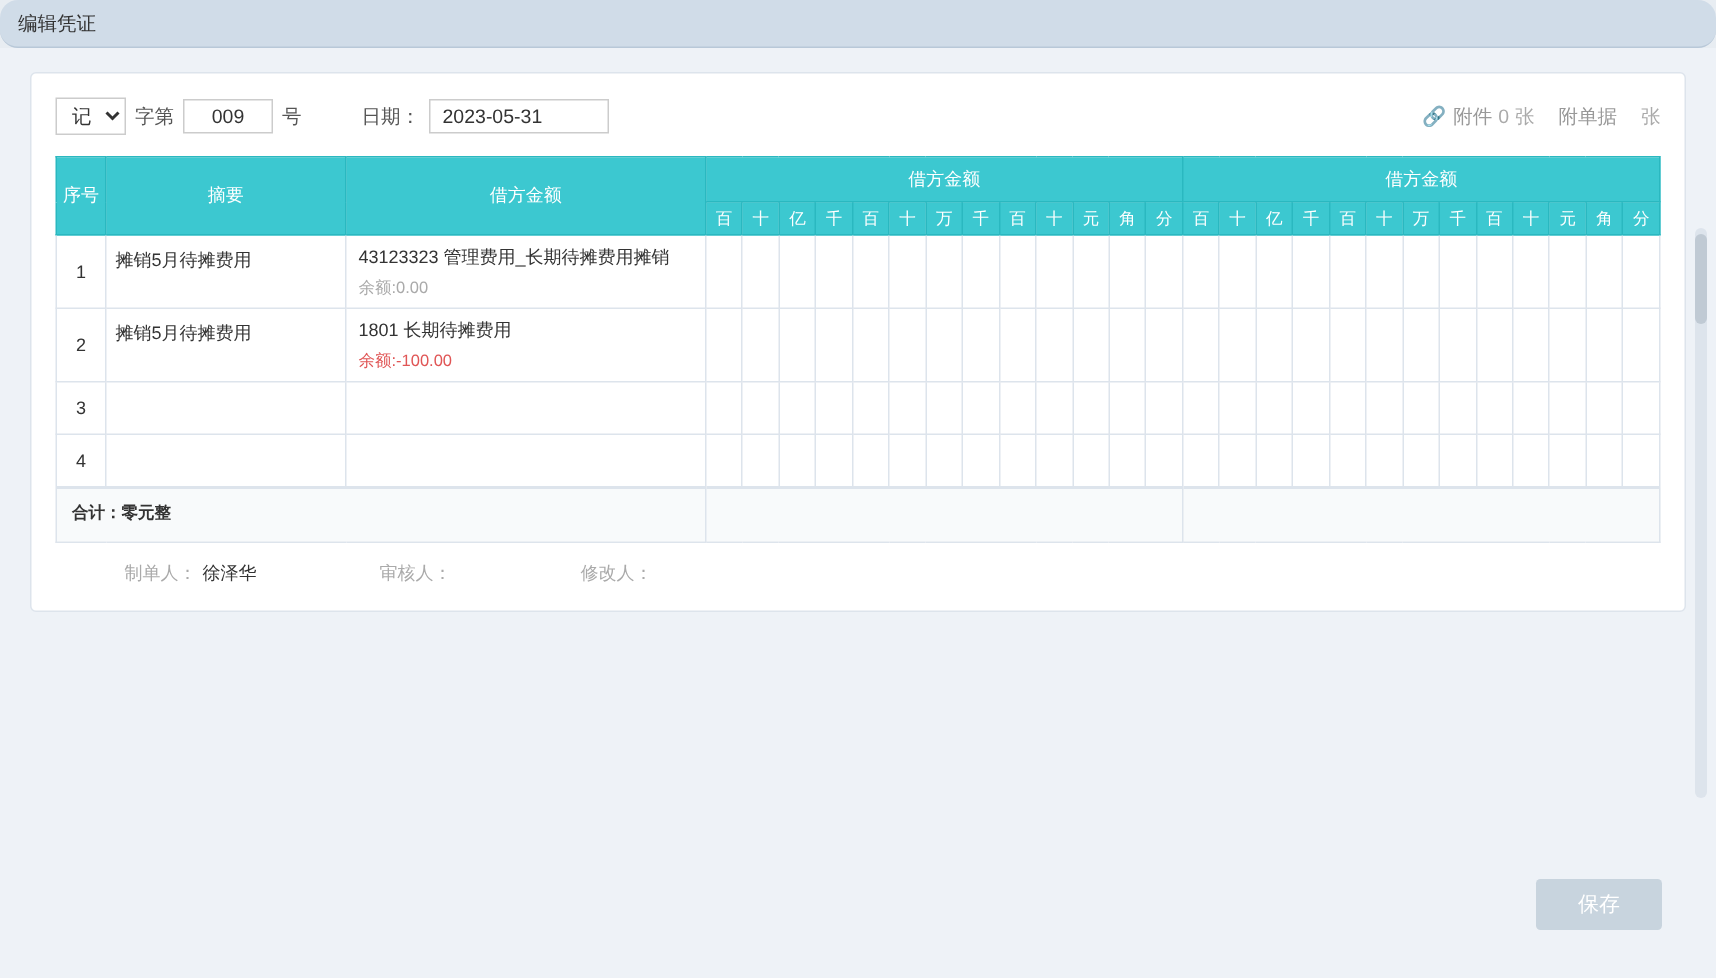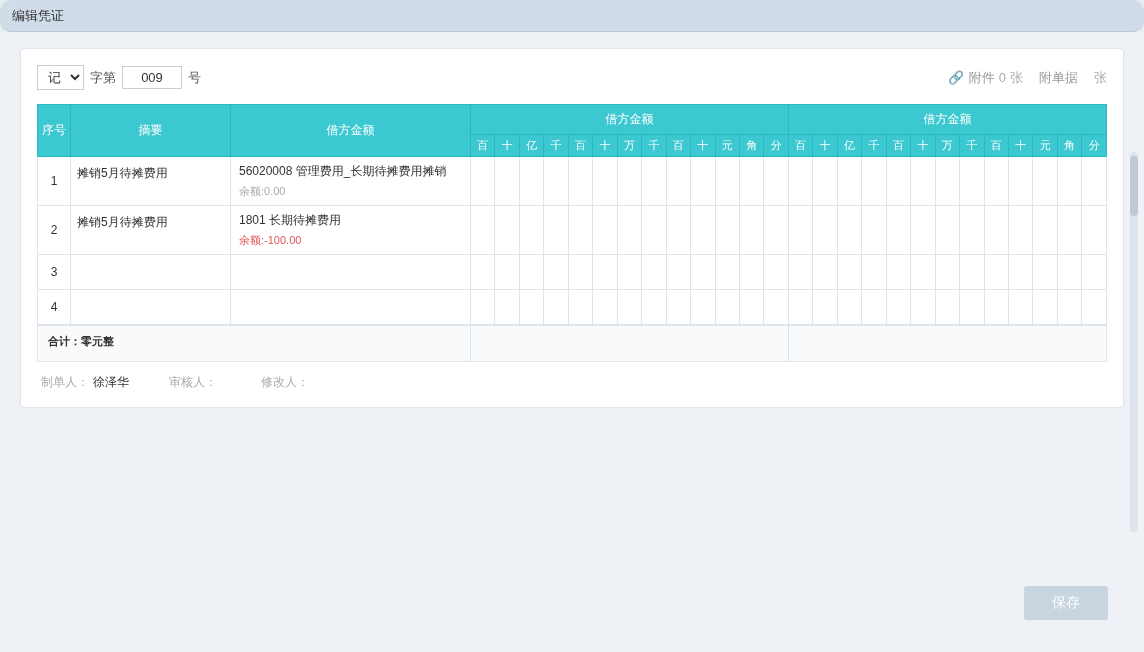--- a/index.html
+++ b/index.html
@@ -185,20 +185,21 @@
       align-items: center;
       margin-top: 12px;
       gap: 40px;
       padding: 0 4px;
     }
     .footer-item {
       font-size: 12px;
       color: #aaa;
       display: flex;
       gap: 4px;
+      margin-left: 42px;
     }
     .footer-value {
       color: #333;
     }
     .save-btn {
       position: absolute;
       bottom: 32px;
       right: 36px;
       background: #c8d4de;
       color: #fff;
@@ -242,20 +243,24 @@
 
     <div class="voucher-meta">
       <div class="meta-group">
         <select class="meta-select">
           <option>记</option>
         </select>
         <span class="meta-label">字第</span>
         <input class="meta-input" value="009" style="">
         <span class="meta-label">号</span>
       </div>
+      <div class="meta-group" style="margin-left:30px;">
+        <span class="meta-label">日期：</span>
+        <input class="date-input" value="2023-05-31" style="">
+      </div>
       <div class="attach-area">
         <span class="attach-link">
           <span>🔗</span>
           <span>附件</span>
           <span class="attach-num">0</span>
           <span class="attach-num">张</span>
         </span>
         <span class="attach-link">
           <span>附单据</span>
         </span>
@@ -300,21 +305,21 @@
           <th>角</th>
           <th>分</th>
         </tr>
       </thead>
       <tbody id="voucher-tbody">
 
       <tr>
             <td style="text-align: center; vertical-align: middle; padding: 10px 4px; color: rgb(51, 51, 51); min-height: 54px;">1</td>
             <td style="padding: 8px 6px; vertical-align: top; min-height: 54px;"><span class="summary-text">摊销5月待摊费用</span></td>
             <td style="padding: 6px 8px; vertical-align: top; min-height: 54px;">
-              <div class="account-name">56020008 管理费用_长期待摊费用摊销</div>
+              <div class="account-name">43123323 管理费用_长期待摊费用摊销</div>
               <div class="balance-text">余额:0.00</div>
             </td>
             <td style="min-width: 16px; min-height: 54px; text-align: center; vertical-align: middle; font-size: 12px;"></td>
             <td style="min-width: 16px; min-height: 54px; text-align: center; vertical-align: middle; font-size: 12px;"></td>
             <td style="min-width: 16px; min-height: 54px; text-align: center; vertical-align: middle; font-size: 12px;"></td>
             <td style="min-width: 16px; min-height: 54px; text-align: center; vertical-align: middle; font-size: 12px;"></td>
             <td style="min-width: 16px; min-height: 54px; text-align: center; vertical-align: middle; font-size: 12px;"></td>
             <td style="min-width: 16px; min-height: 54px; text-align: center; vertical-align: middle; font-size: 12px;"></td>
             <td style="min-width: 16px; min-height: 54px; text-align: center; vertical-align: middle; font-size: 12px;"></td>
             <td style="min-width: 16px; min-height: 54px; text-align: center; vertical-align: middle; font-size: 12px;"></td>

